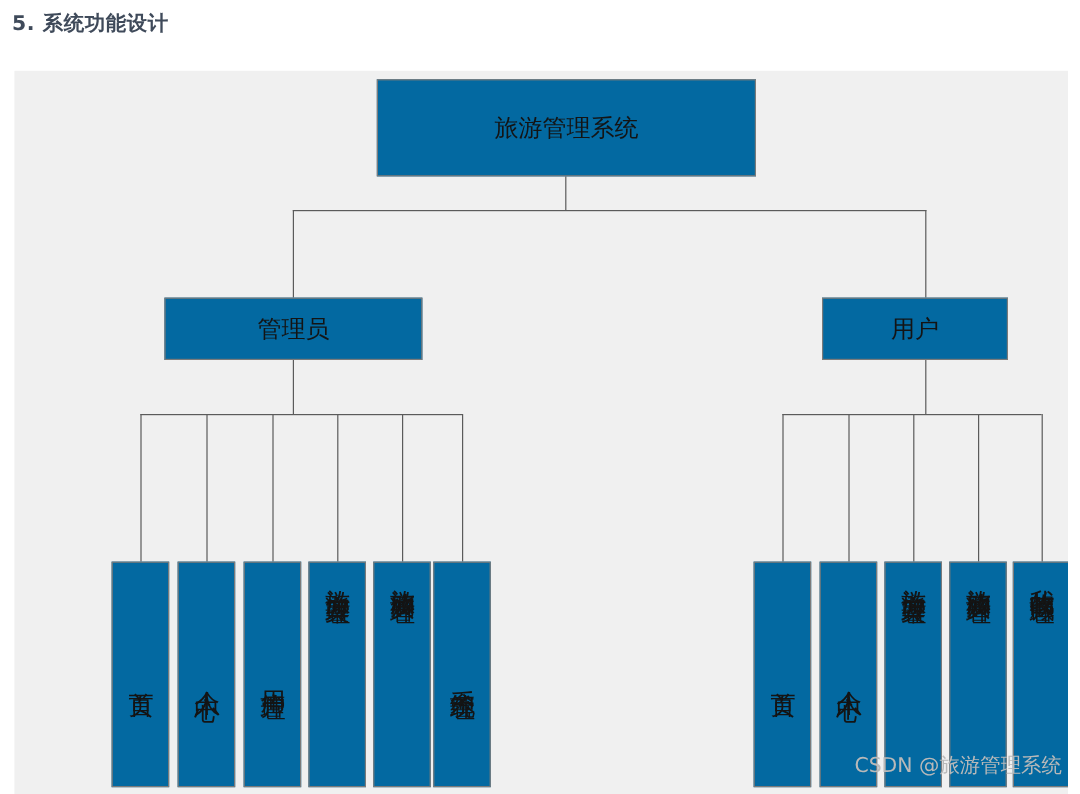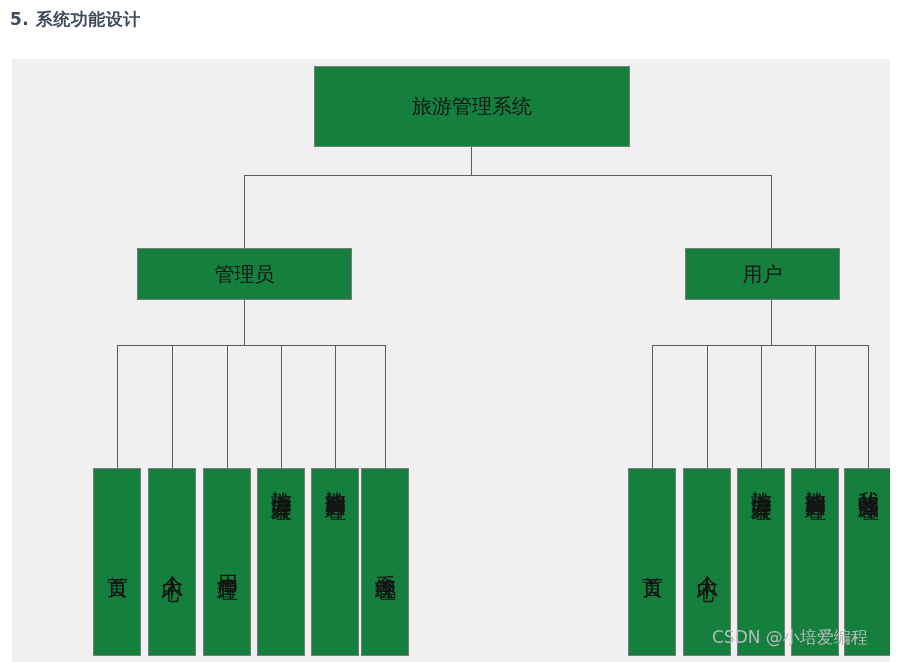--- a/index.html
+++ b/index.html
@@ -33,21 +33,21 @@
     width: 878px;
     height: 603px;
     background: #f0f0f0;
     overflow: hidden;
   }
 
   
   .node {
     position: absolute;
     box-sizing: border-box;
-    background: #15803d;
+    background: #0369a1;
     border: 1px solid #7a7a7a;
     display: flex;
     align-items: center;
     justify-content: center;
     color: #141414;
   }
   .node-label {
     font-size: 19px;
     line-height: 1.15;
     color: #141414;
@@ -177,15 +177,15 @@
   <div class="node node-leaf" style="left:725px;">
     <span class="node-label">旅游方案管理</span>
   </div>
   <div class="node node-leaf" style="left:779px;">
     <span class="node-label">旅游购买管理</span>
   </div>
   <div class="node node-leaf" style="left:832px;">
     <span class="node-label">我的收藏管理</span>
   </div>
 
-  <div class="watermark">CSDN @小培爱编程</div>
+  <div class="watermark">CSDN @旅游管理系统</div>
 
 </div>
 
 </body></html>

